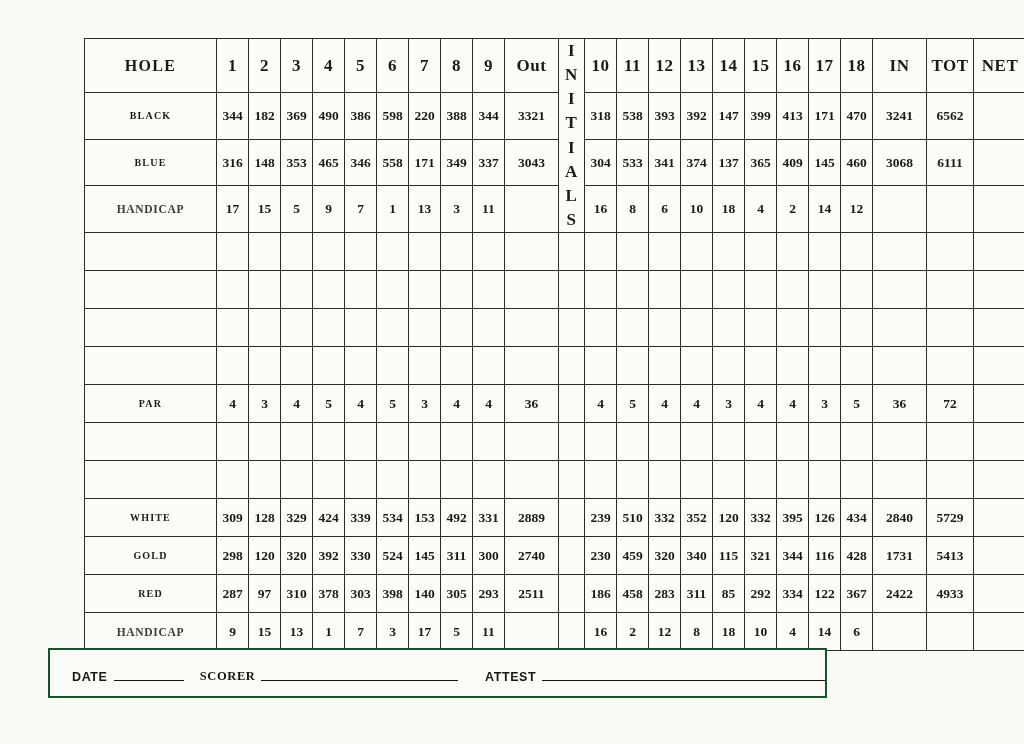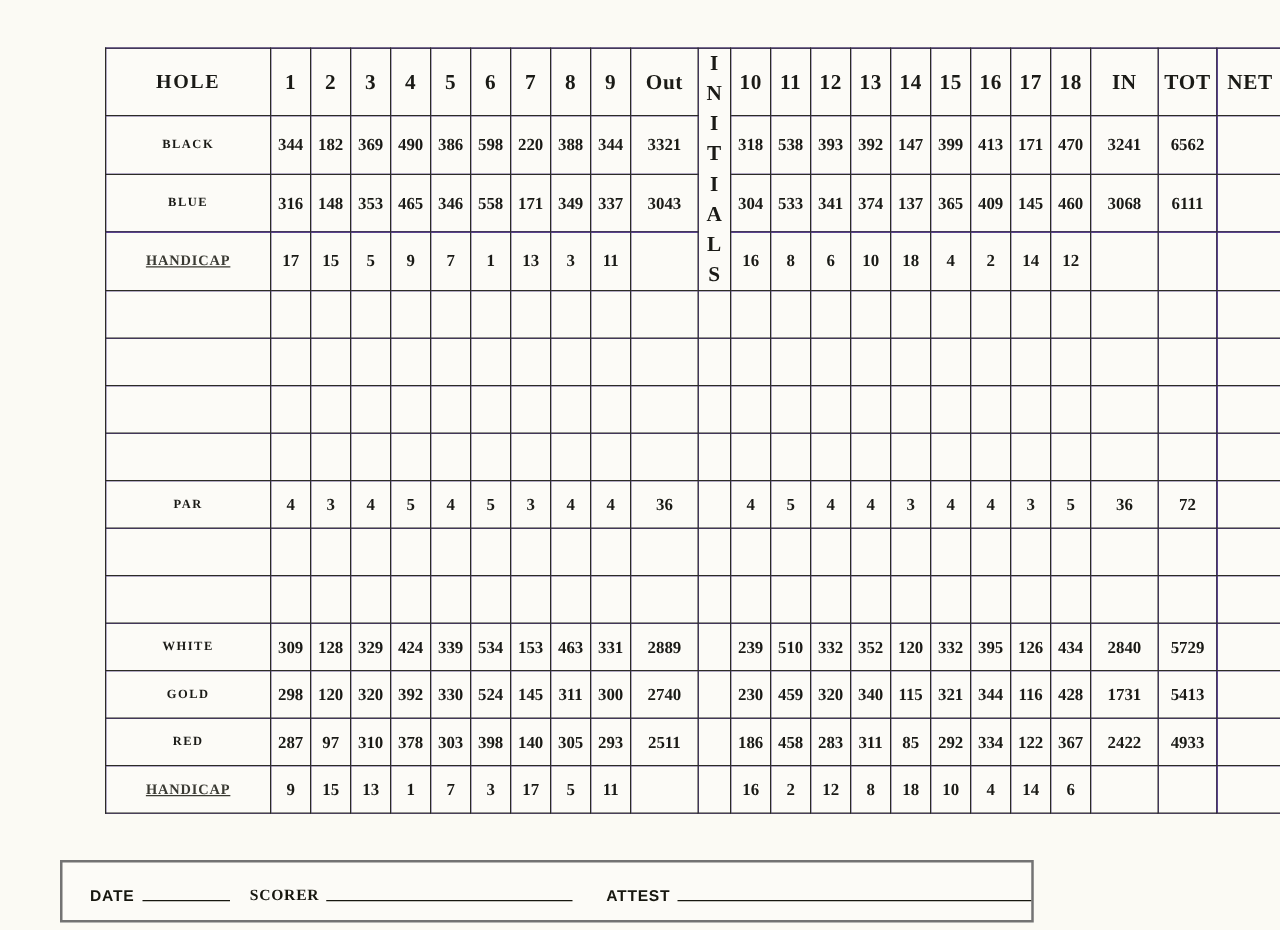--- a/index.html
+++ b/index.html
@@ -63,21 +63,20 @@
   }
   td.lbl.big {
     font-size: 10px;
     letter-spacing: 1.2px;
   }
   td.lbl.small {
     font-size: 11.5px;
     font-weight: bold;
     letter-spacing: 0.7px;
     color: #3a3a33;
-    text-decoration: underline;
   }
 
   
   tr.hdr td {
     font-size: 17px;
     height: 43px;
     letter-spacing: 0.5px;
   }
   tr.hdr td.lbl { font-size: 16px; letter-spacing: 1.3px; }
 
@@ -108,24 +107,23 @@
 
   td.blank { background: #fcfbf7; }
 
   
   #footer-box {
     position: absolute;
     left: 48px;
     top: 648px;
     width: 779px;
     height: 50px;
-    border: 2px solid #737373;
+    border: 2px solid #14532d;
     background: #fcfbf7;
     box-sizing: border-box;
-    margin-top: 40px;
   }
   #footer-inner {
     display: flex;
     align-items: flex-end;
     height: 100%;
     padding: 0 0 12px 0;
     box-sizing: border-box;
     font-family: "Liberation Sans", "DejaVu Sans", sans-serif;
   }
   .f-label {
@@ -473,21 +471,21 @@
         </tr>
         <tr class="r-white">
           <td class="lbl big t-black">WHITE</td>
           <td class="val t-black">309</td>
           <td class="val t-black">128</td>
           <td class="val t-black">329</td>
           <td class="val t-black">424</td>
           <td class="val t-black">339</td>
           <td class="val t-black">534</td>
           <td class="val t-black">153</td>
-          <td class="val t-black">463</td>
+          <td class="val t-black">492</td>
           <td class="val t-black">331</td>
           <td class="val t-black">2889</td>
           <td class="blank"></td>
           <td class="val t-black">239</td>
           <td class="val t-black">510</td>
           <td class="val t-black">332</td>
           <td class="val t-black">352</td>
           <td class="val t-black">120</td>
           <td class="val t-black">332</td>
           <td class="val t-black">395</td>

